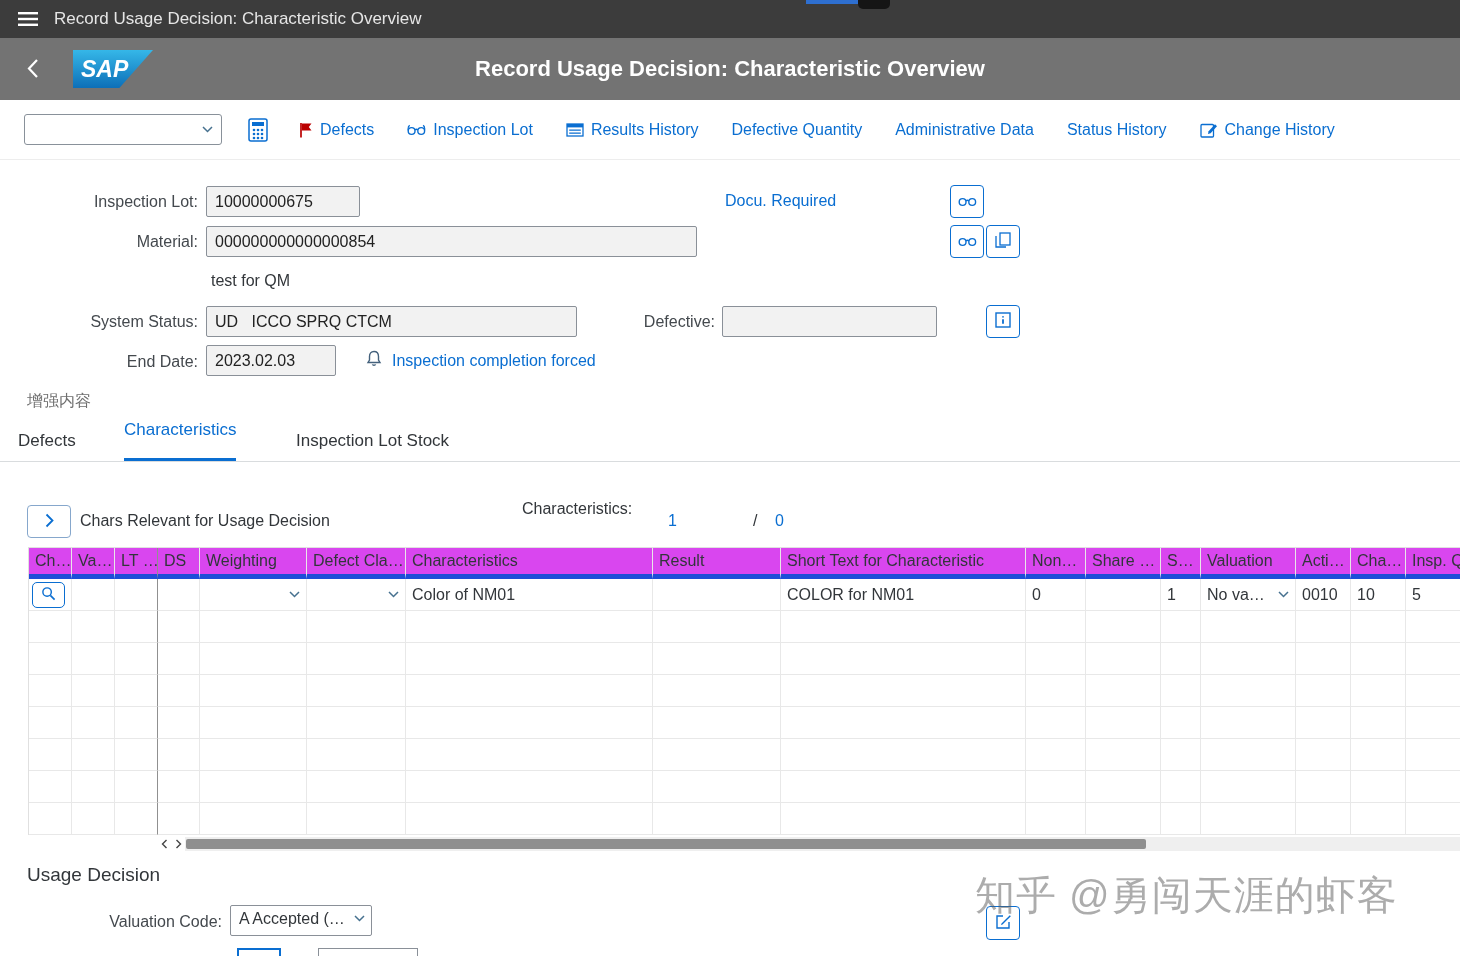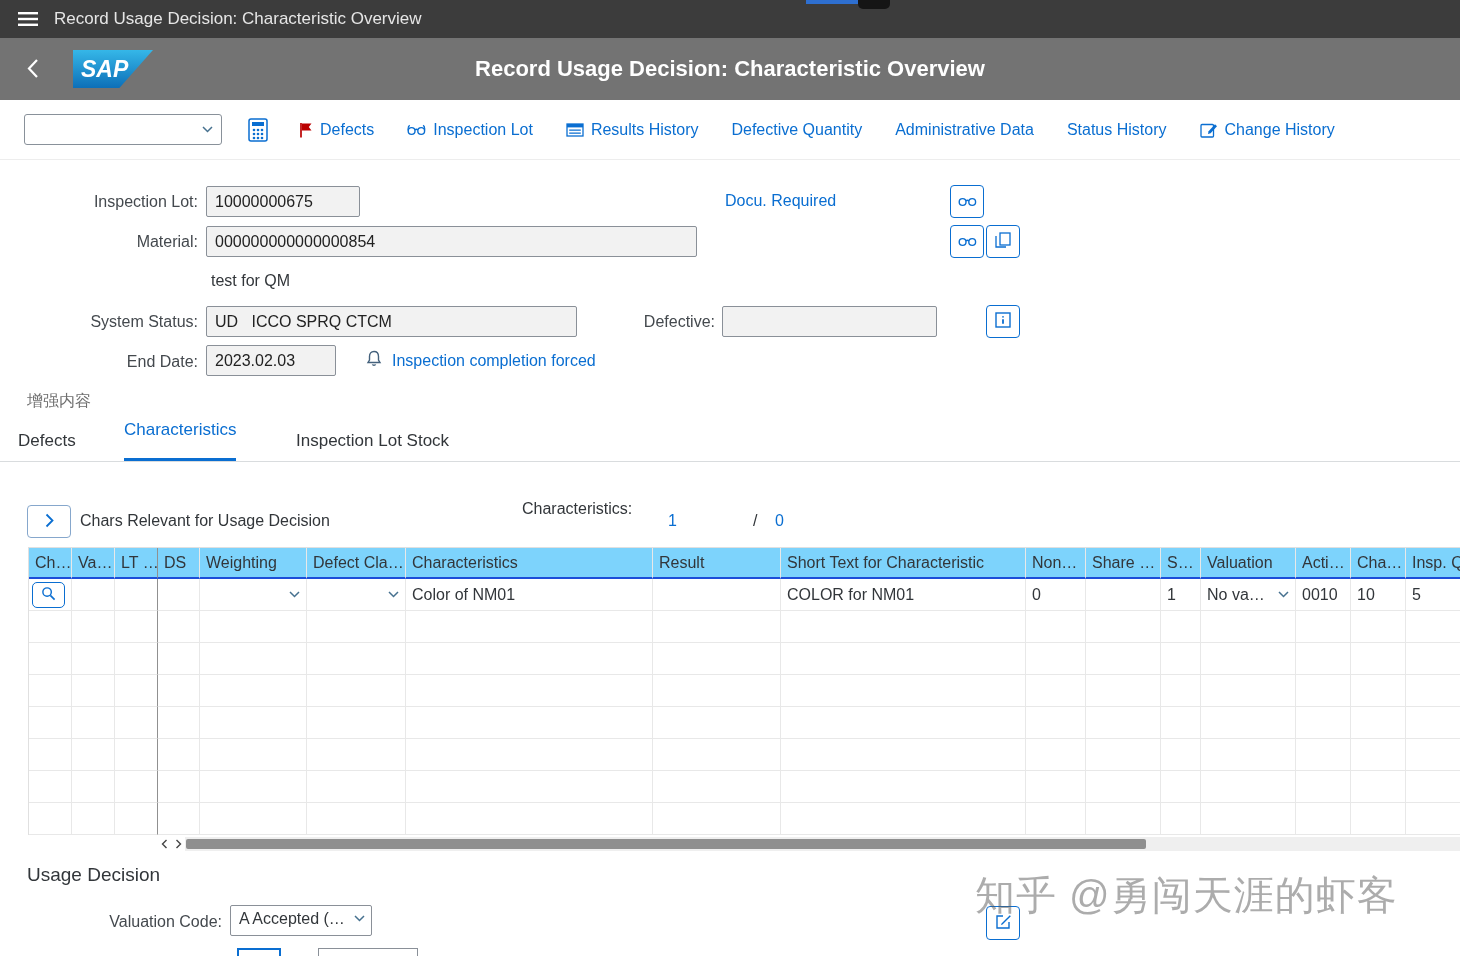--- a/index.html
+++ b/index.html
@@ -65,21 +65,21 @@
   .tt-slash{position:absolute;left:753px;top:512px}
   .tt-total{position:absolute;left:775px;top:512px;color:#0a6ed1}
 
   
   .grid-table{position:absolute;left:28px;top:547px;width:1432px;overflow:hidden;
               border-top:1px solid #e0e0e0;border-left:1px solid #e0e0e0;background:#fff}
   .grow{display:grid;width:1445px;
         grid-template-columns:43px 43px 43px 42px 107px 99px 247px 128px 245px 60px 75px 40px 95px 55px 55px 68px}
   .c{position:relative;height:32px;border-right:1px solid #e8e8e8;border-bottom:1px solid #e8e8e8;
      display:flex;align-items:center;padding:0 6px;white-space:nowrap;overflow:hidden;font-size:16px;background:#fff}
-  .thead .c{height:31px;background:#7dd3fc;border-bottom:2px solid #1d4ed8;color:#32363a}
+  .thead .c{height:31px;background:#d946ef;border-bottom:5px solid #1d4ed8;color:#32363a}
   .grow .c:nth-child(3){border-right:1px solid #909090}
   .cell-btn{width:38px;height:26px;border:1px solid #0a6ed1;border-radius:5px;background:#fff;color:#0a6ed1;
             display:flex;align-items:center;justify-content:center;cursor:pointer;margin-left:-3px}
   .cell-chev{position:absolute;right:6px;color:#46718f;display:flex;cursor:pointer}
 
   
   .hscroll{position:absolute;left:157px;top:837px;width:1303px;height:14px;display:flex;align-items:center;background:#fff}
   .hs-arrow{width:14px;display:flex;justify-content:center;color:#444;cursor:pointer}
   .hs-track{flex:1;height:14px;background:#efefef;position:relative;cursor:pointer}
   .hs-thumb{position:absolute;left:1px;top:2px;width:960px;height:10px;background:#8f8f8f;border-radius:2px;cursor:grab}

